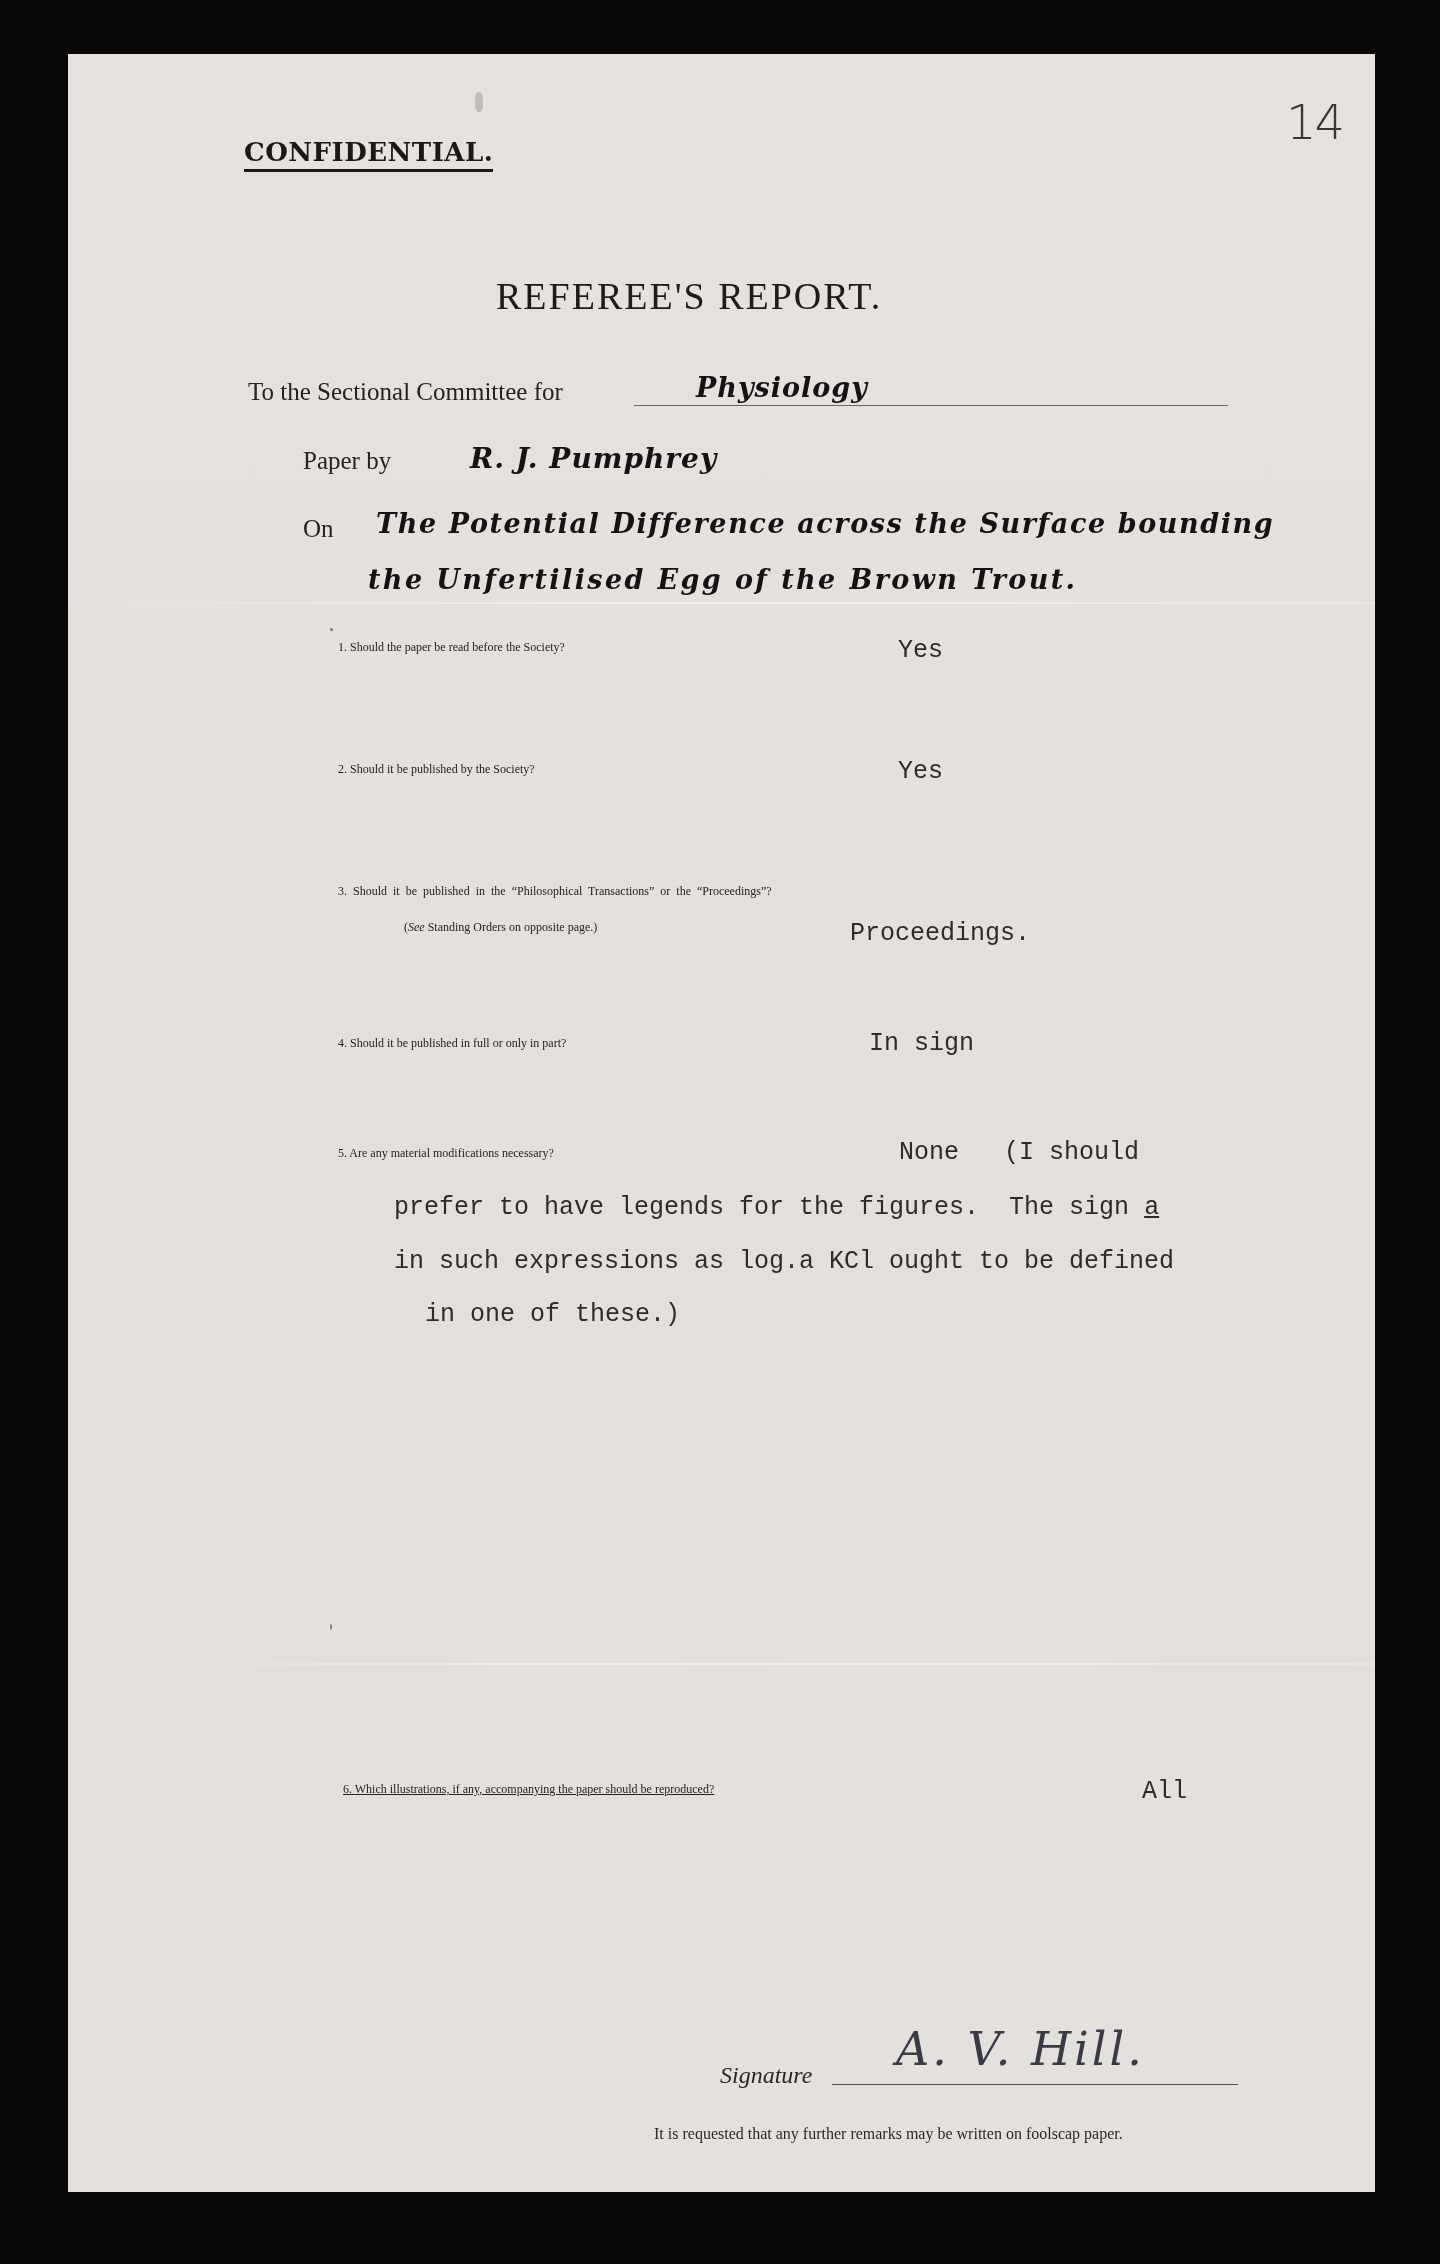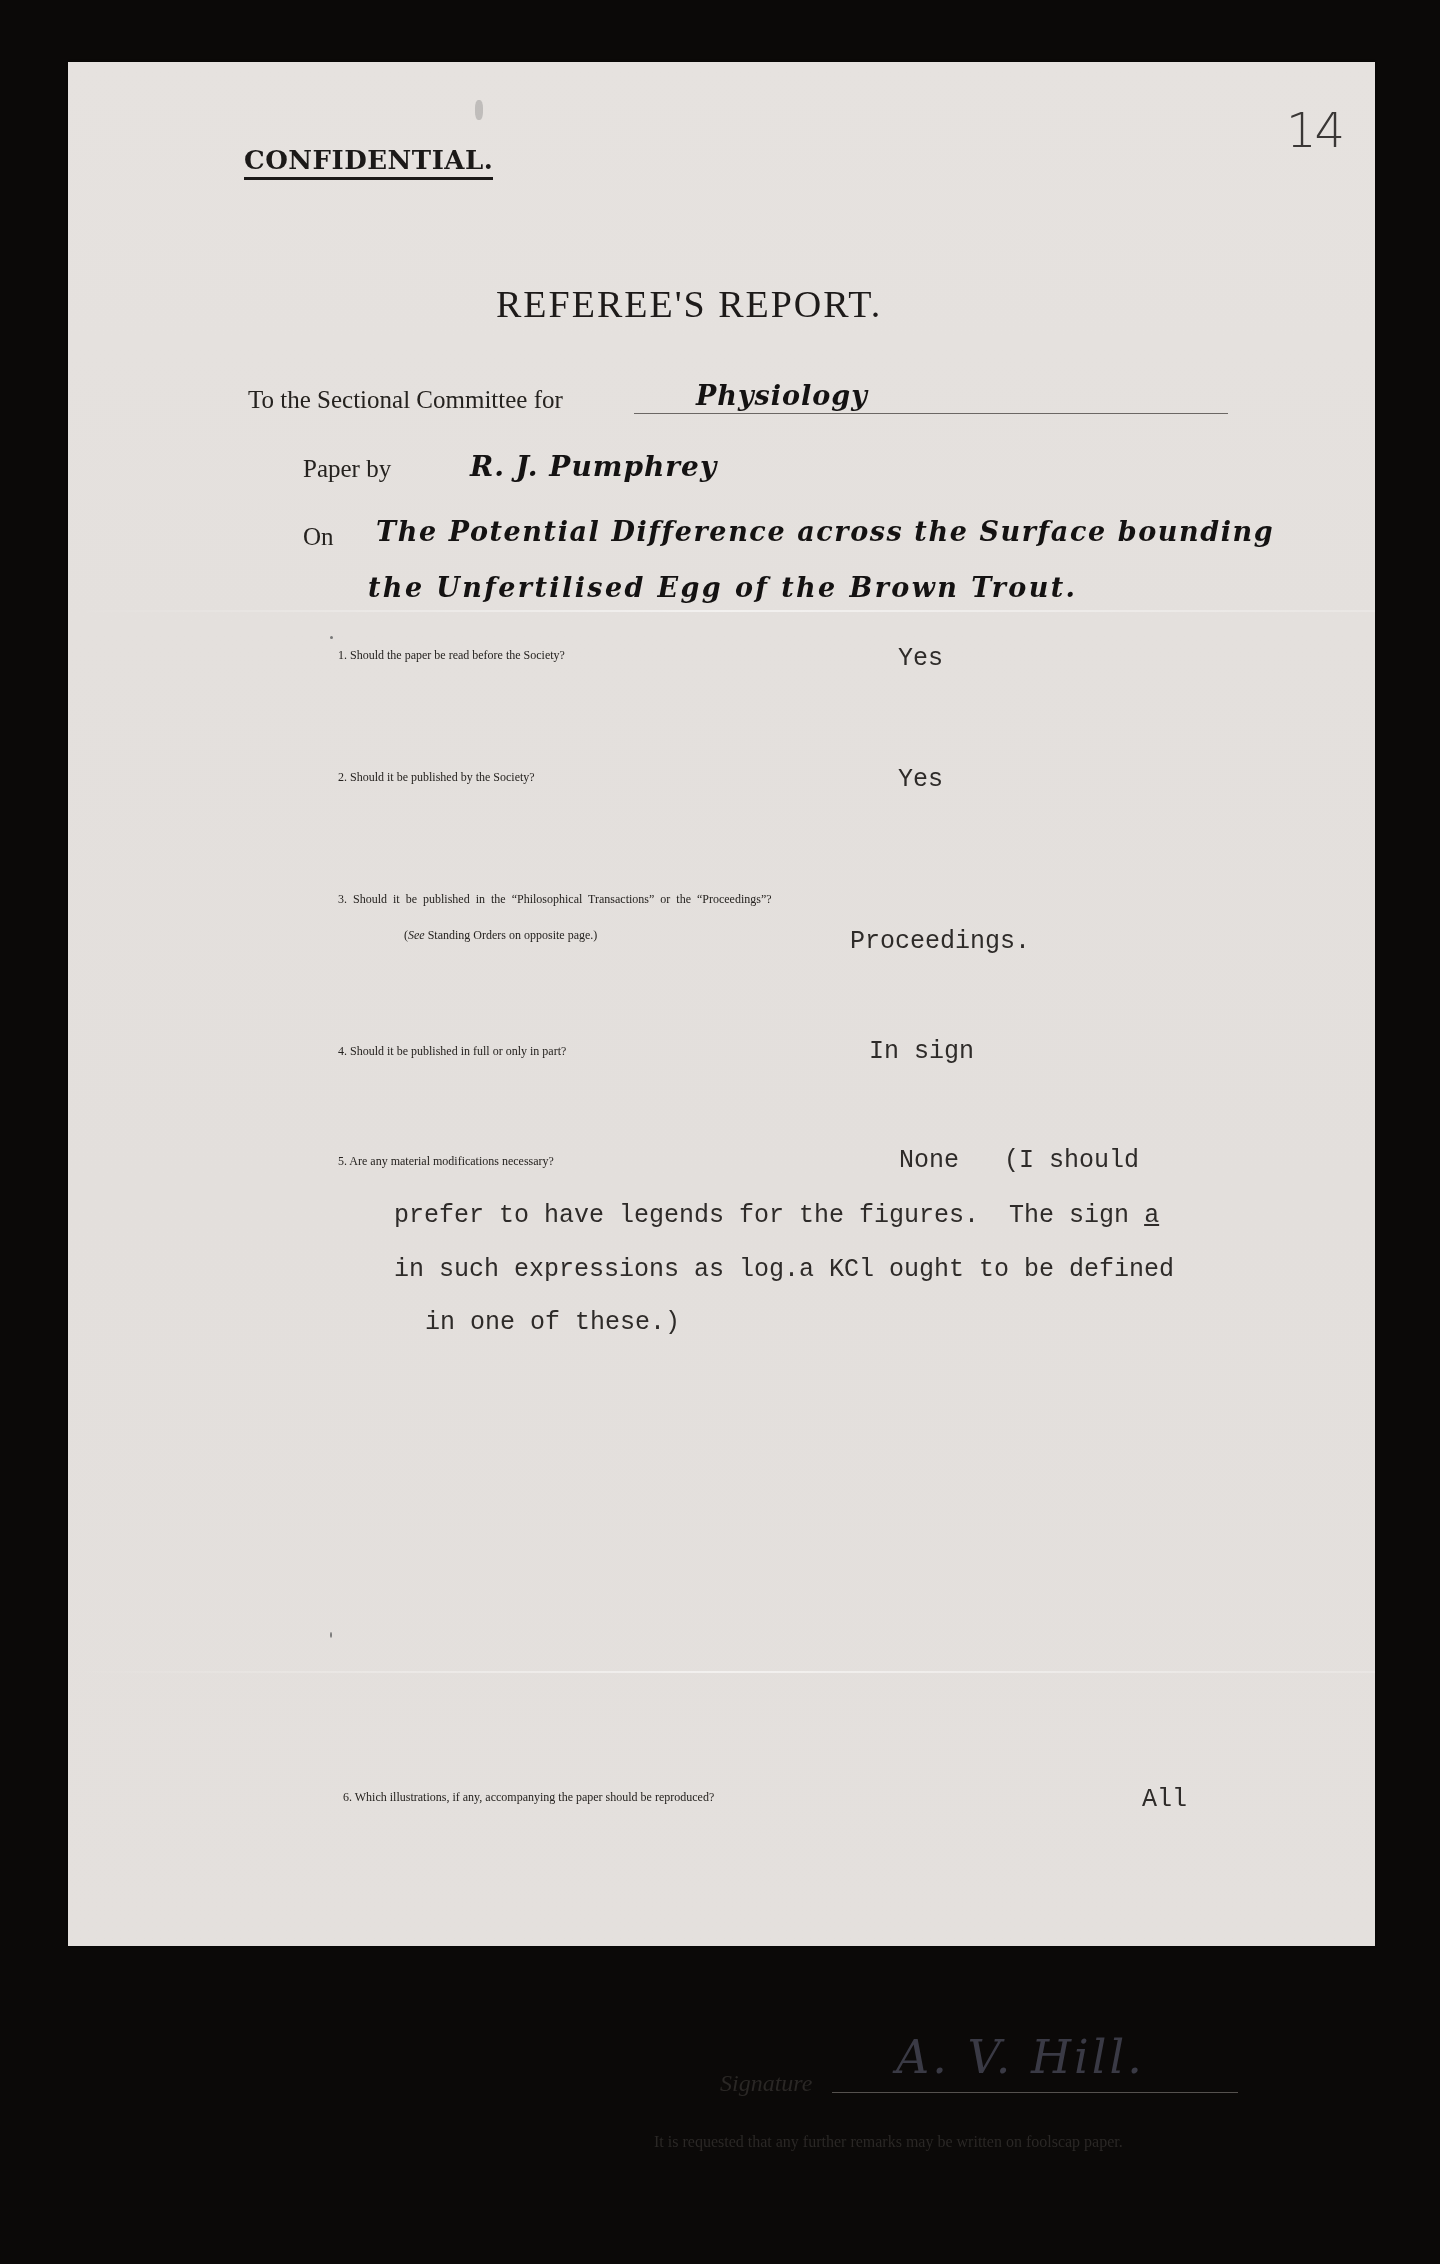--- a/index.html
+++ b/index.html
@@ -4,22 +4,22 @@
 <style>
   html, body { margin: 0; padding: 0; }
   body {
     width: 1440px; height: 2264px;
     background: #0b0908;
     position: relative; overflow: hidden;
     font-family: "Liberation Serif", "DejaVu Serif", serif;
     color: #1f1c1a;
   }
   .paper {
-    position: absolute; left: 68px; top: 62px;
-    width: 1307px; height: 1884px;
+    position: absolute; left: 68px; top: 54px;
+    width: 1307px; height: 2138px;
     background: linear-gradient(180deg, #e6e2df 0%, #e4e0dd 30%, #e3dfdc 60%, #e4e0dd 100%);
     box-shadow: 0 0 2px rgba(0,0,0,0.6);
     text-align: center;
   }
   .fold {
     position: absolute; left: 0; right: 0; height: 2px;
     background: linear-gradient(90deg, rgba(255,255,255,0.0), rgba(255,255,255,0.55), rgba(255,255,255,0.2));
   }
   .abs { position: absolute; white-space: nowrap; }
   .page-num {
@@ -105,21 +105,21 @@
 
   <div class="abs q" style="left:270px; top:1092px;">
     <span>5.</span>
     <span>Are any material modifications necessary?</span>
   </div>
   <div class="abs typed" style="left:831px; top:1084px; white-space:pre;">None   (I should</div>
   <div class="abs typed" style="left:326px; top:1139px; white-space:pre;"><span>prefer to have legends for the figures.  The sign </span><u>a</u></div>
   <div class="abs typed" style="left:326px; top:1193px;">in such expressions as log.a KCl ought to be defined</div>
   <div class="abs typed" style="left:326px; top:1246px;margin-left:31px;">in one of these.)</div>
 
-  <div class="abs q" style="left:275px; top:1728px;">
+  <div class="abs q" style="left:275px; top:1728px;text-decoration:underline;">
     <span>6.</span>
     <span>Which illustrations, if any, accompanying the paper should be reproduced?</span>
   </div>
   <div class="abs typed" style="left:1074px; top:1723px;">All</div>
 
   <div class="abs sig-label" style="left:652px; top:2008px;">Signature</div>
   <div class="rule" style="left:764px; top:2030px; width:406px; background:#55514e;"></div>
   <div class="abs sig-hand" style="left:820px; top:1968px;margin-left:8px;">A. V. Hill.</div>
 
   <div class="abs footnote" style="left:586px; top:2071px;">It is requested that any further remarks may be written on foolscap paper.</div>

